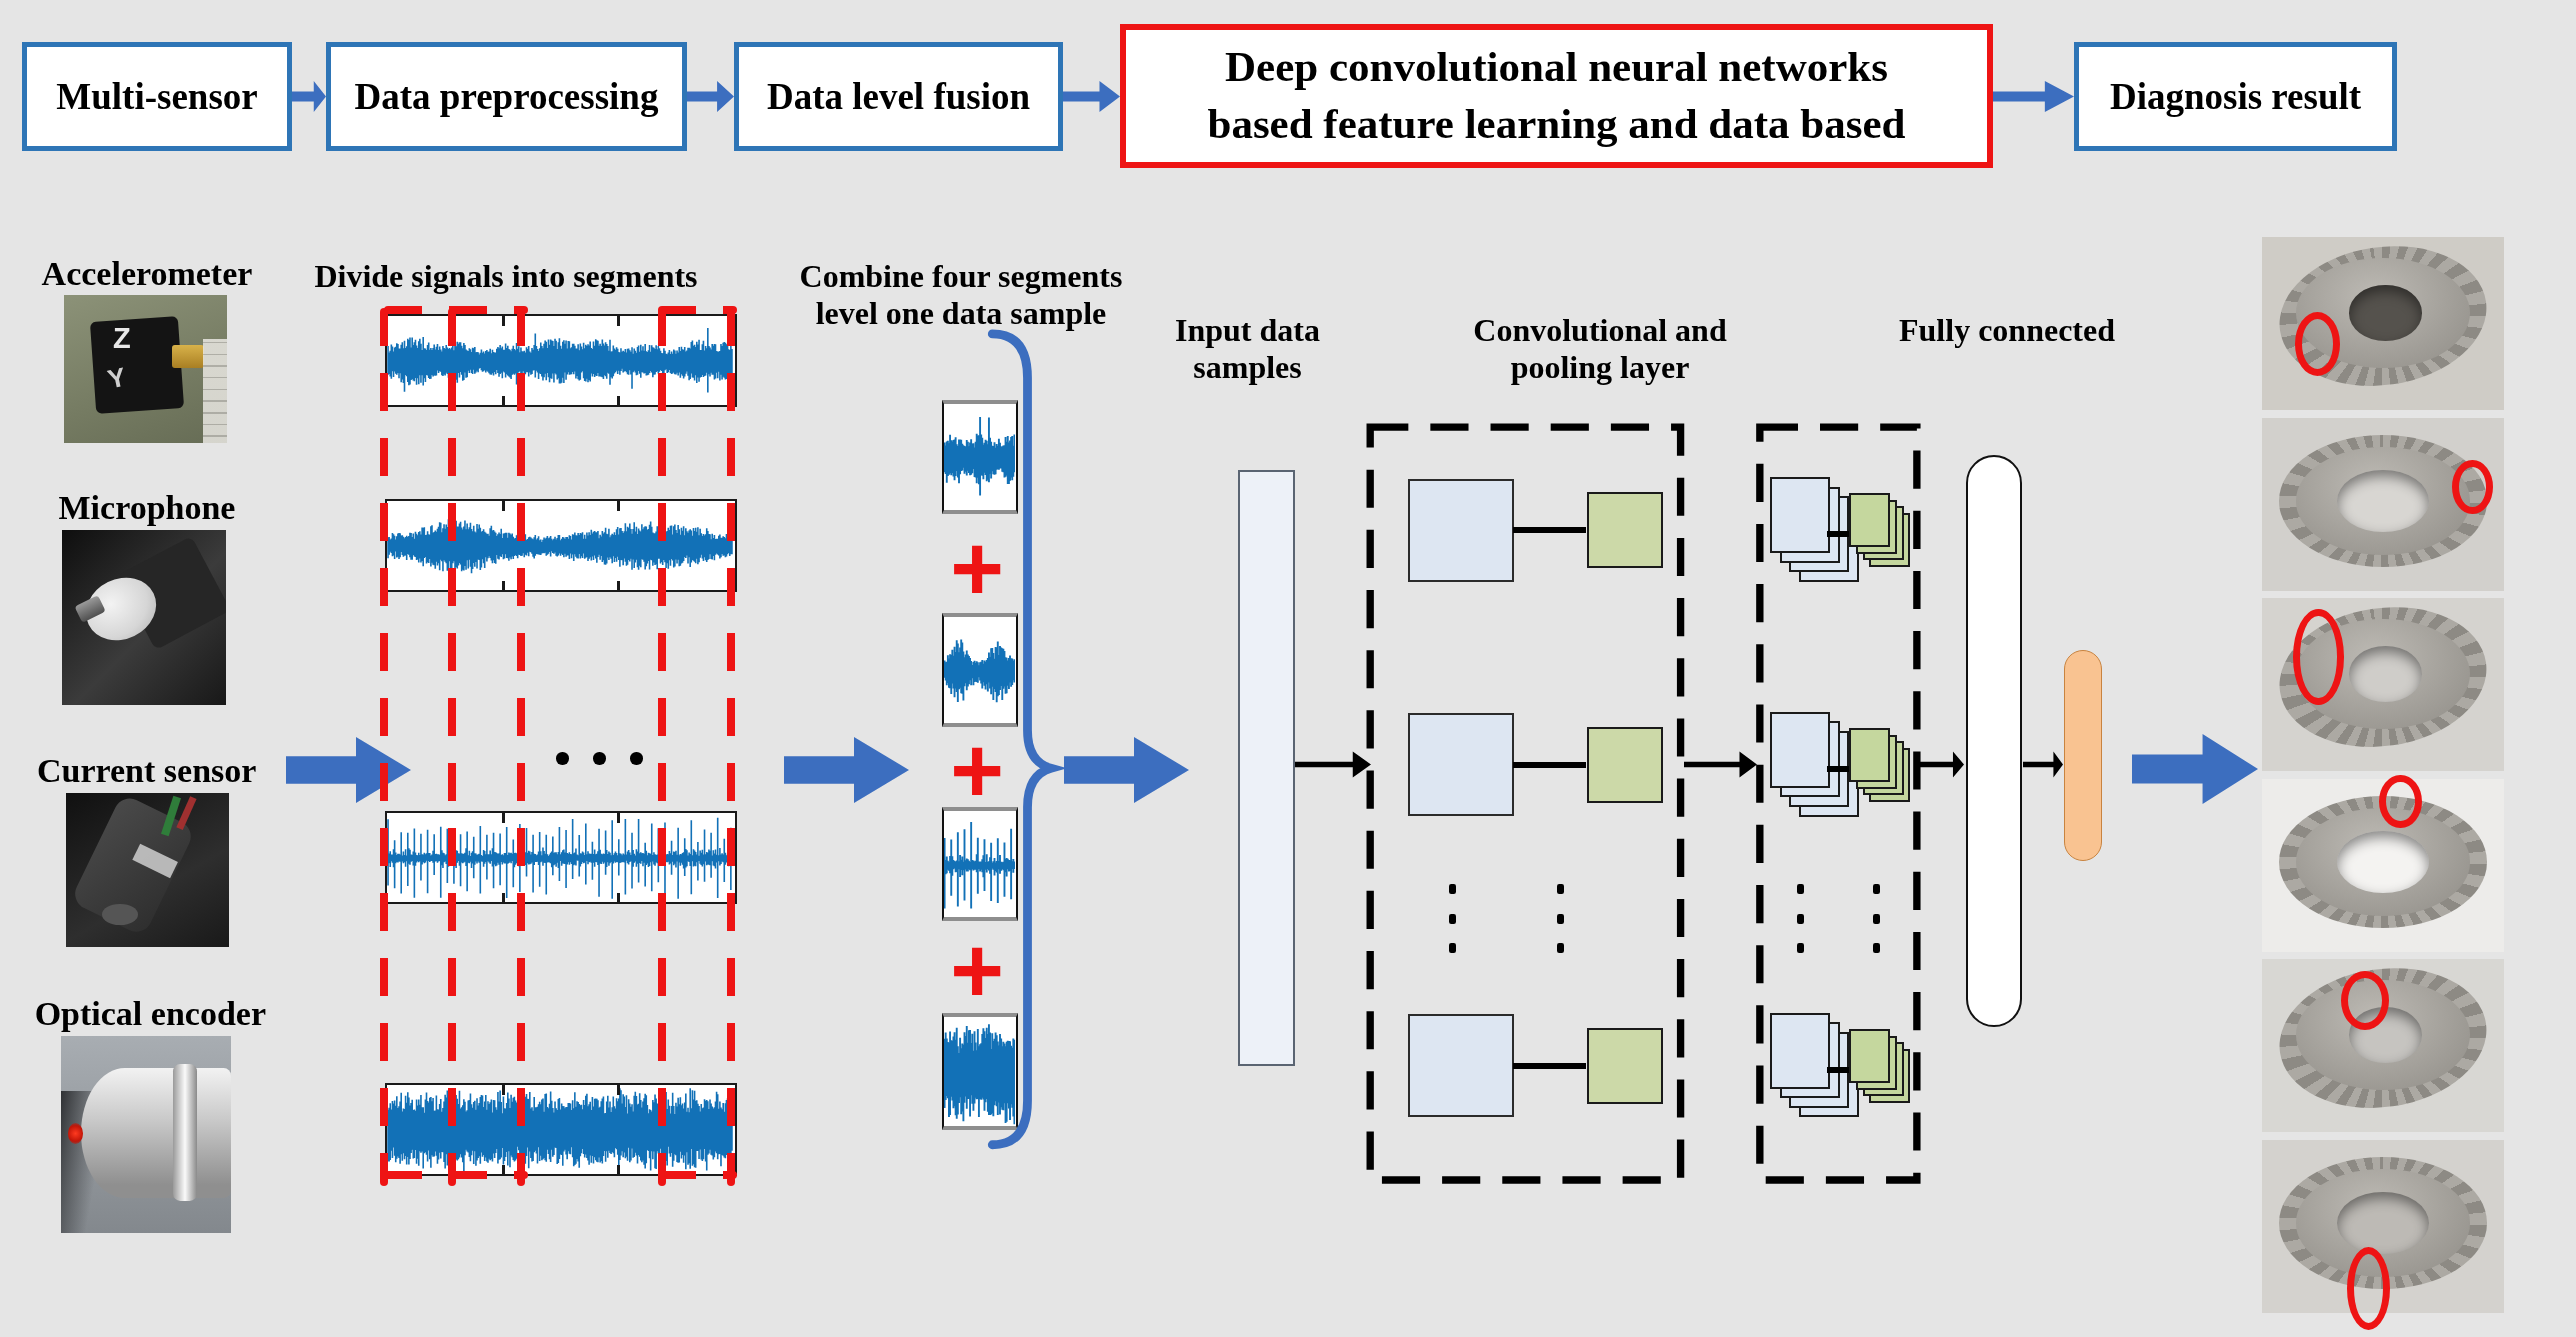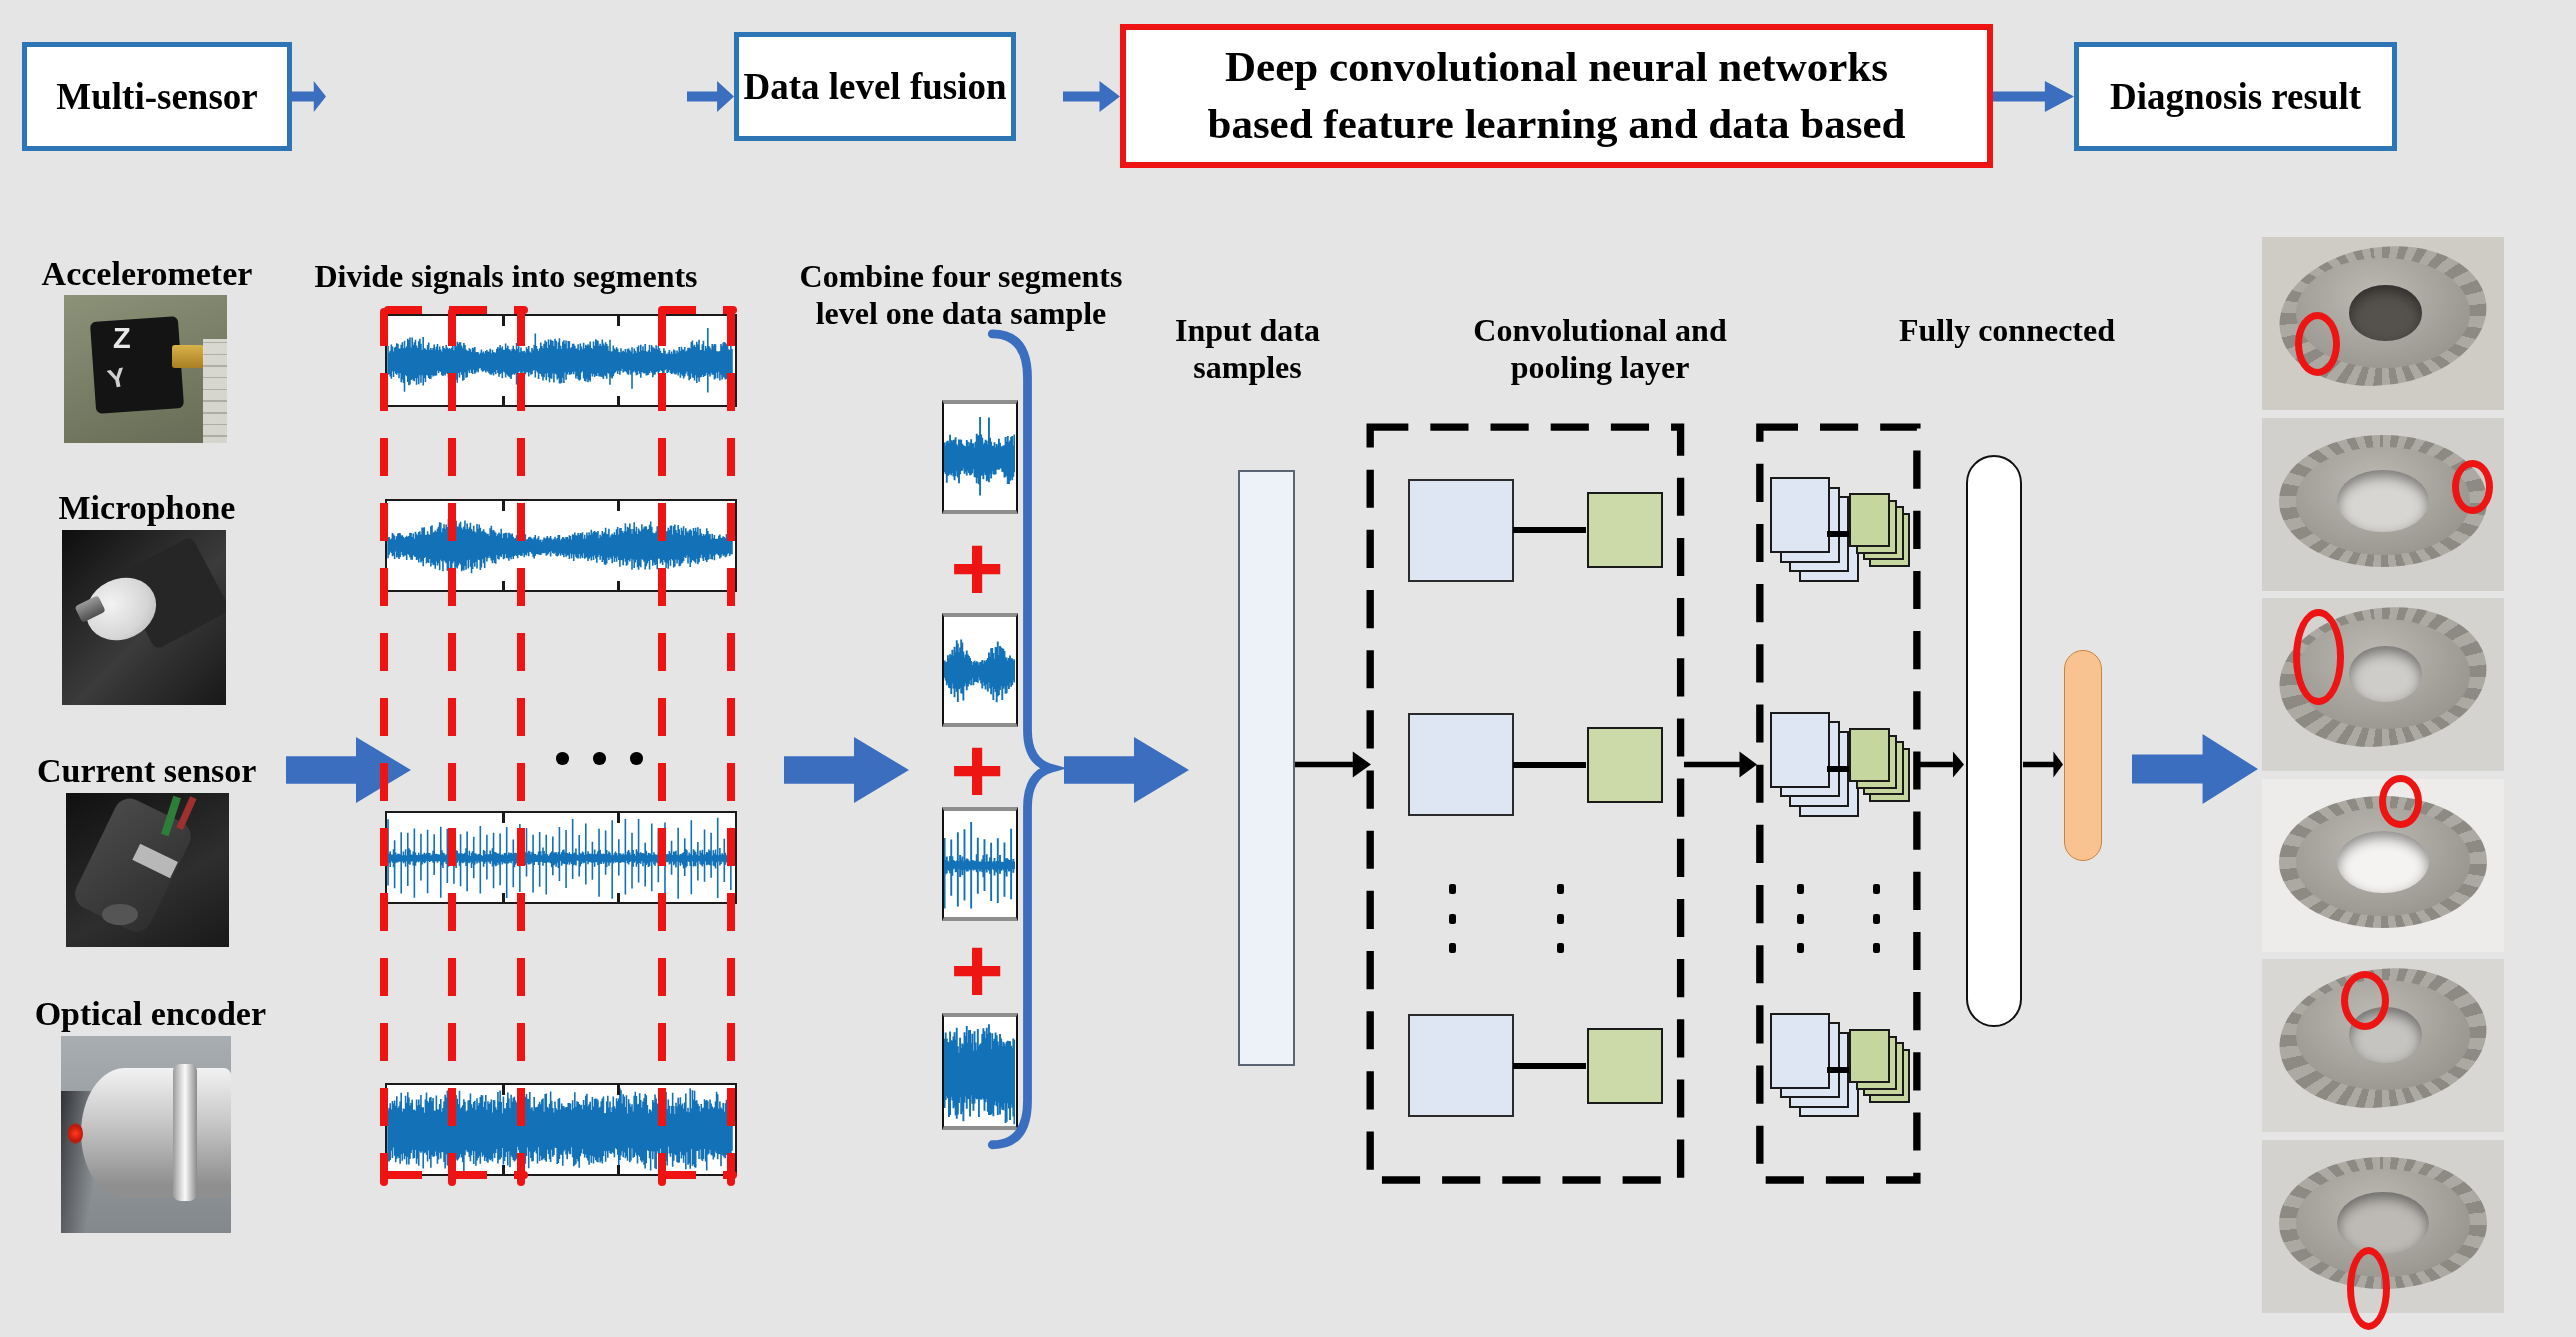--- a/index.html
+++ b/index.html
@@ -48,22 +48,25 @@
 </style>
 </head>
 <body>
 
 <div id="stage">
 
   <div class="abs fbox blue" style="left:22px;top:42px;width:270px;height:109px;">
       <span>Multi-sensor</span>
     </div>
   <div class="abs barrow" style="left:292px;top:76px;width:34px;height:41px;"></div>
+  <div class="abs fbox blue" style="left:326px;top:42px;width:361px;height:109px;">
+      <span>Data preprocessing</span>
+    </div>
   <div class="abs barrow" style="left:687px;top:76px;width:47px;height:41px;"></div>
-  <div class="abs fbox blue" style="left:734px;top:32px;width:282px;height:109px;">
+  <div class="abs fbox blue" style="left:734px;top:42px;width:329px;height:109px;">
       <span>Data level fusion</span>
     </div>
   <div class="abs barrow" style="left:1063px;top:76px;width:57px;height:41px;"></div>
   <div class="abs fbox red" style="left:1120px;top:24px;width:873px;height:144px;">
     <div>
         <div>Deep convolutional neural networks</div>
          <div>based feature learning and data based</div>
       </div>
   </div>
   <div class="abs barrow" style="left:1993px;top:76px;width:81px;height:41px;"></div>

